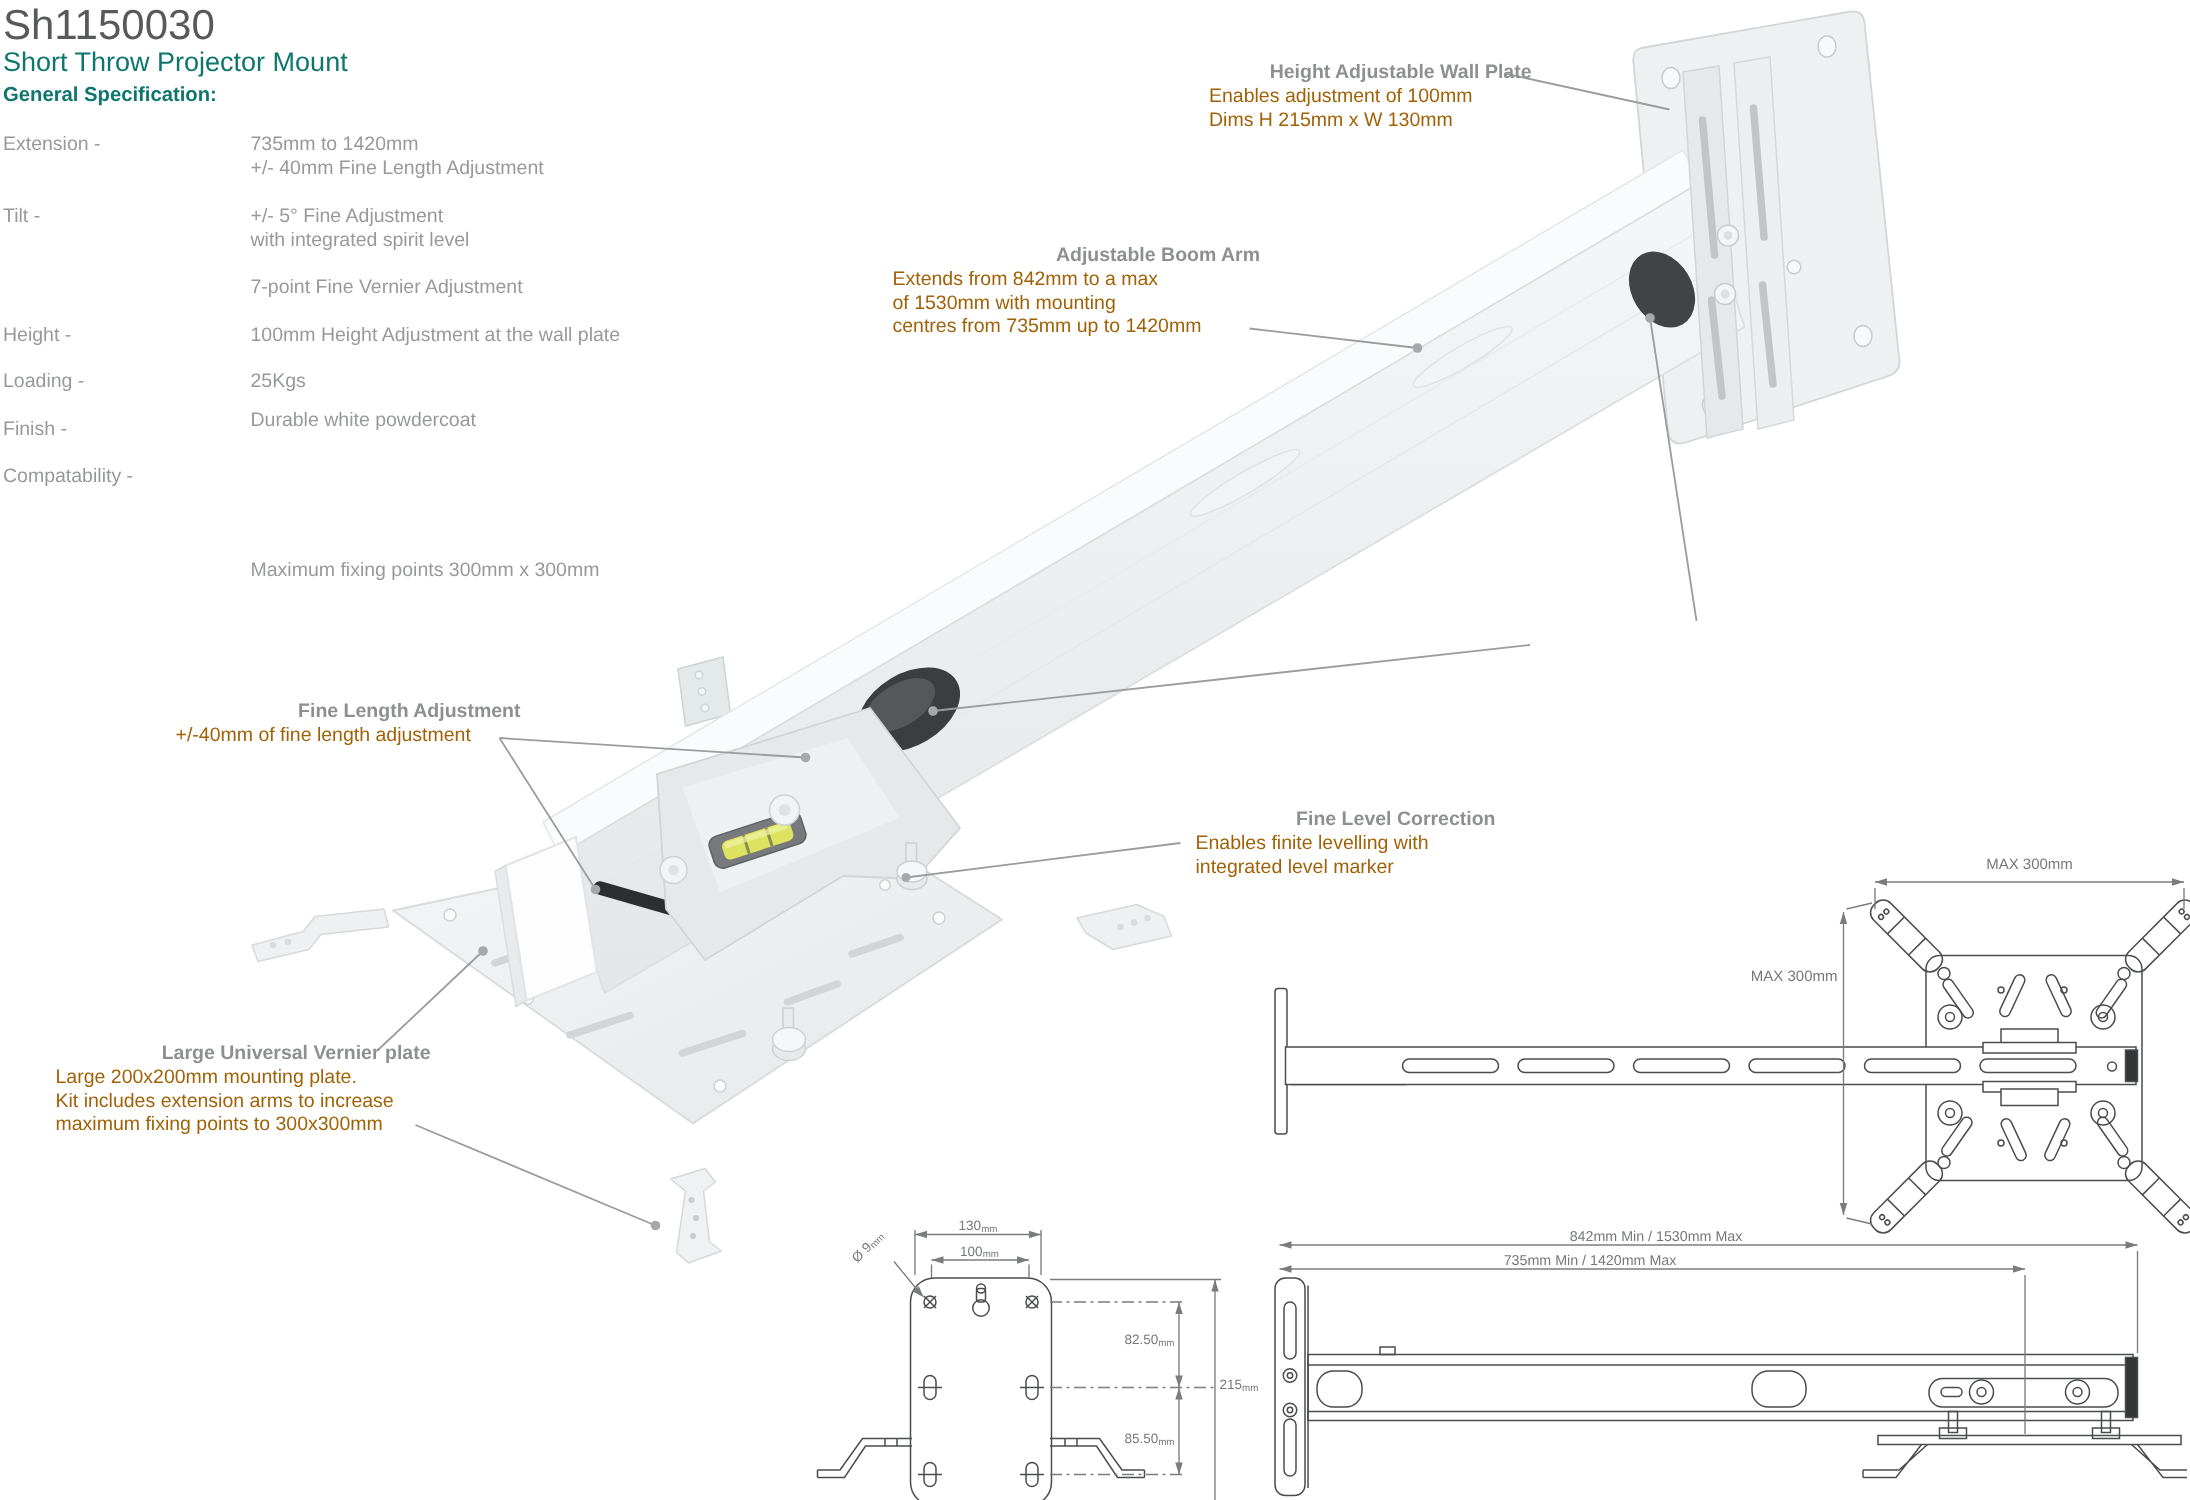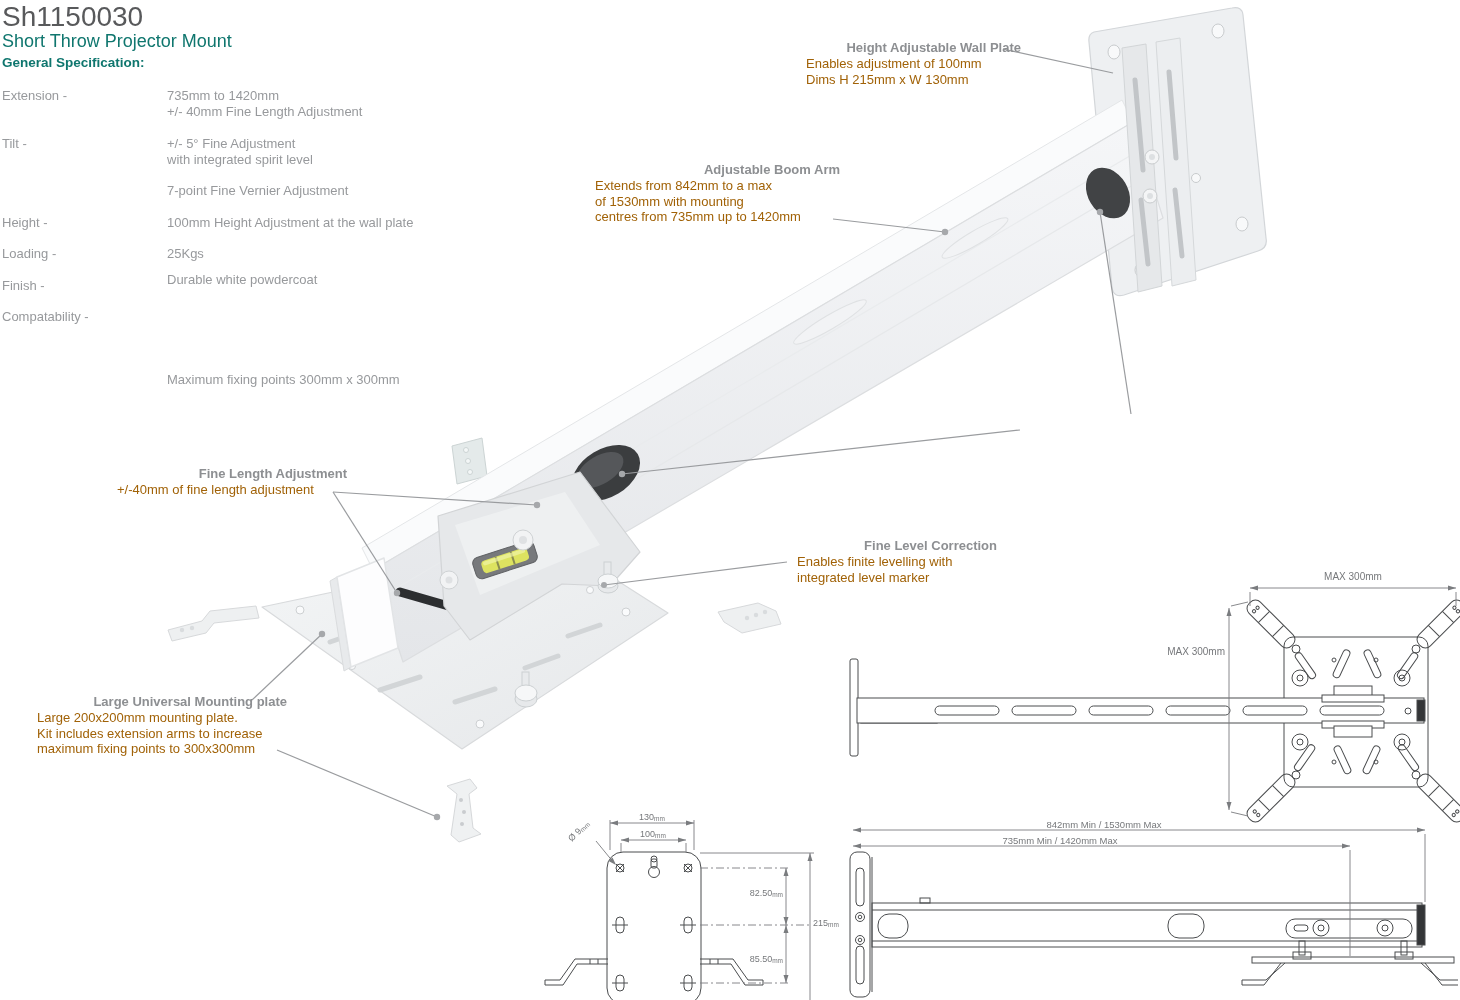--- a/index.html
+++ b/index.html
@@ -437,21 +437,21 @@
   <div class="abs callout" style="left:117px;top:466px;width:230px">
     <div class="co-title">Fine Length Adjustment</div>
     <div class="co-body ml">+/-40mm of fine length adjustment</div>
   </div>
   <div class="abs callout" style="left:797px;top:538px;width:200px">
     <div class="co-title">Fine Level Correction</div>
     <div class="co-body ml">Enables finite levelling with
 integrated level marker</div>
   </div>
   <div class="abs callout" style="left:37px;top:694px;width:250px">
-    <div class="co-title">Large Universal Mounting plate</div>
+    <div class="co-title">Large Universal Vernier plate</div>
     <div class="co-body ml">Large 200x200mm mounting plate.
 Kit includes extension arms to increase
 maximum fixing points to 300x300mm</div>
   </div>
 
   <div class="abs dim-lg ctr" style="left:1288px;top:571px;width:130px">MAX 300mm</div>
   <div class="abs dim-lg rgt" style="left:1128px;top:646px;width:97px">MAX 300mm</div>
   <div class="abs dim-md ctr" style="left:1016px;top:819px;width:176px">842mm Min / 1530mm Max</div>
   <div class="abs dim-md ctr" style="left:972px;top:835px;width:176px">735mm Min / 1420mm Max</div>
 

